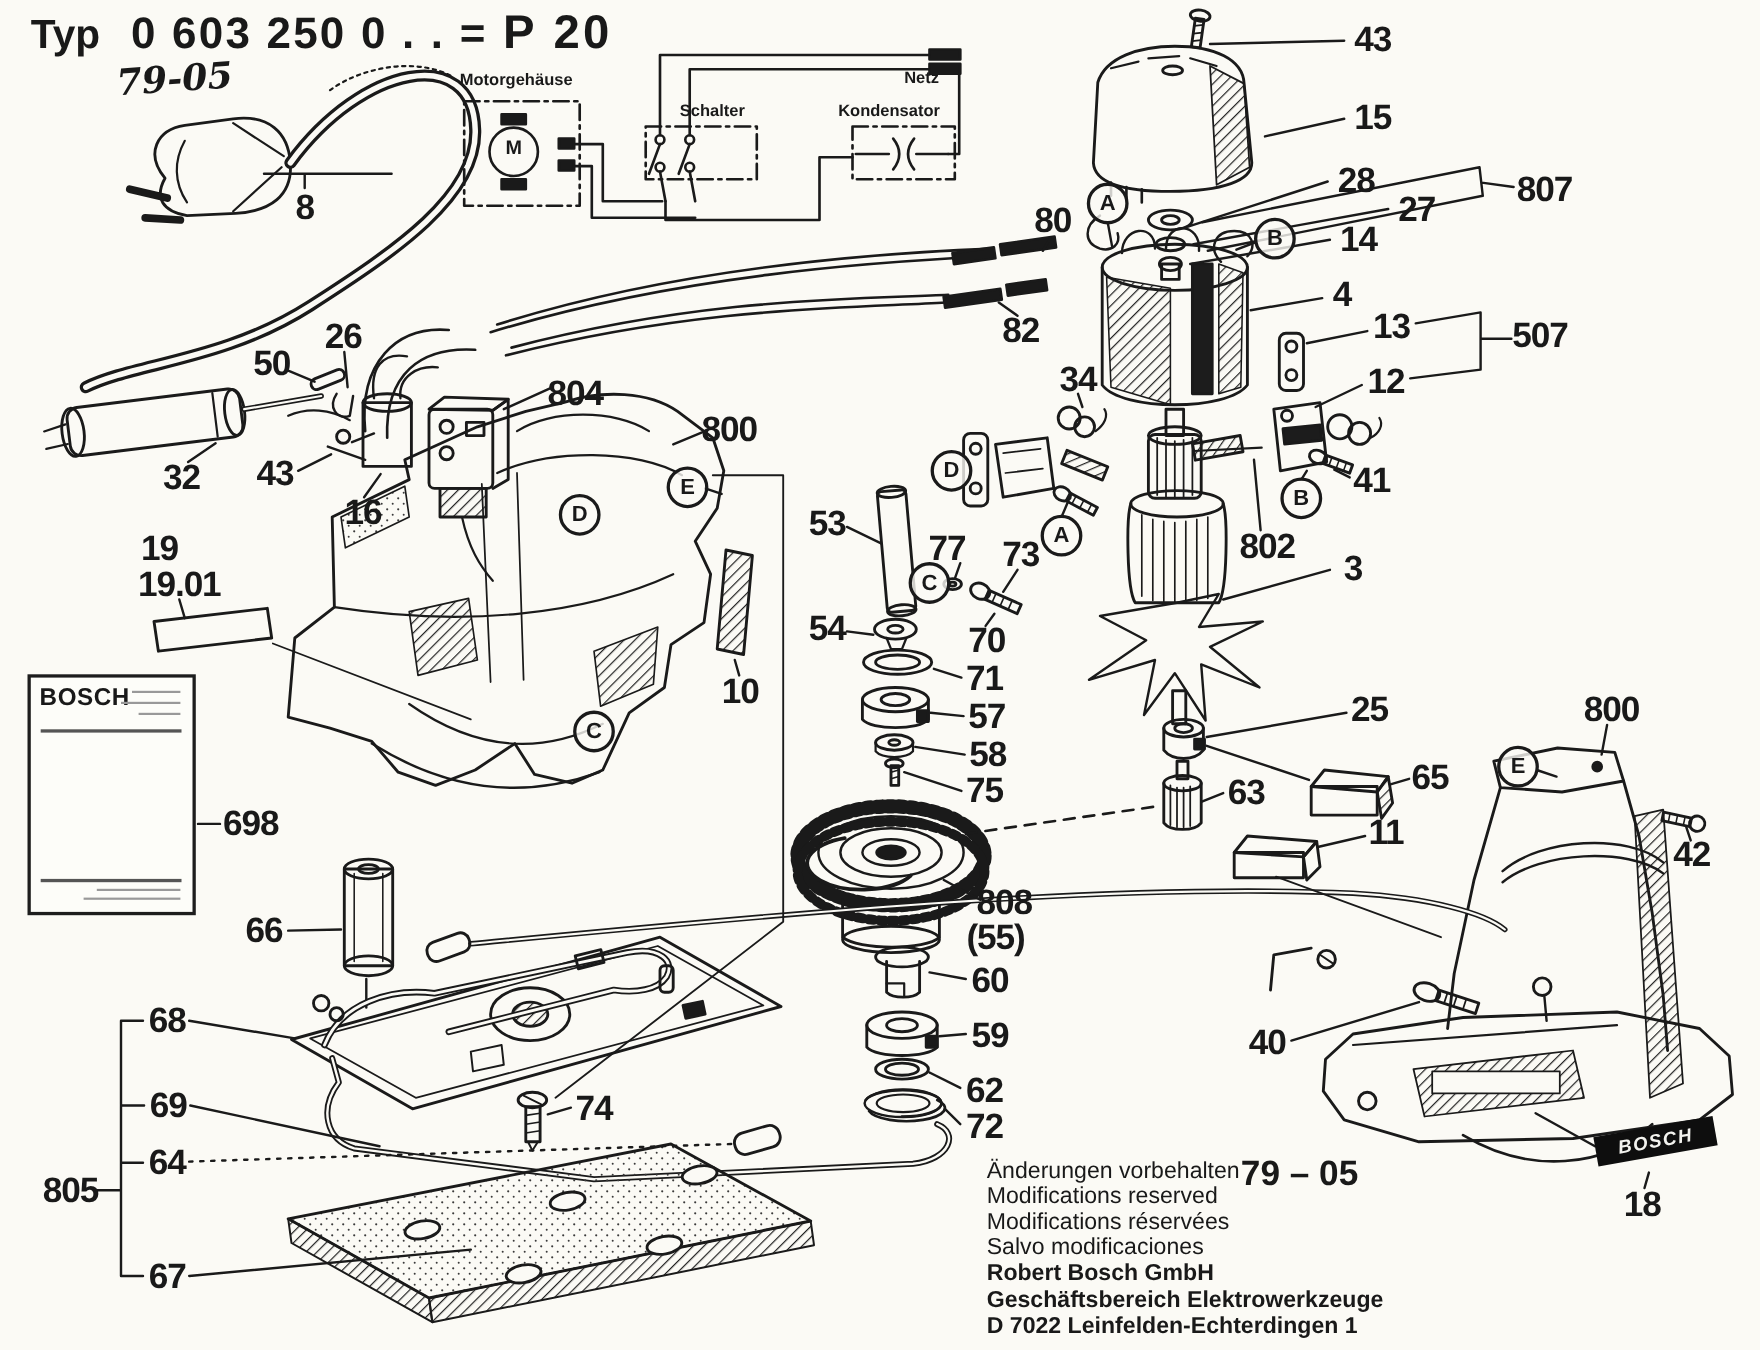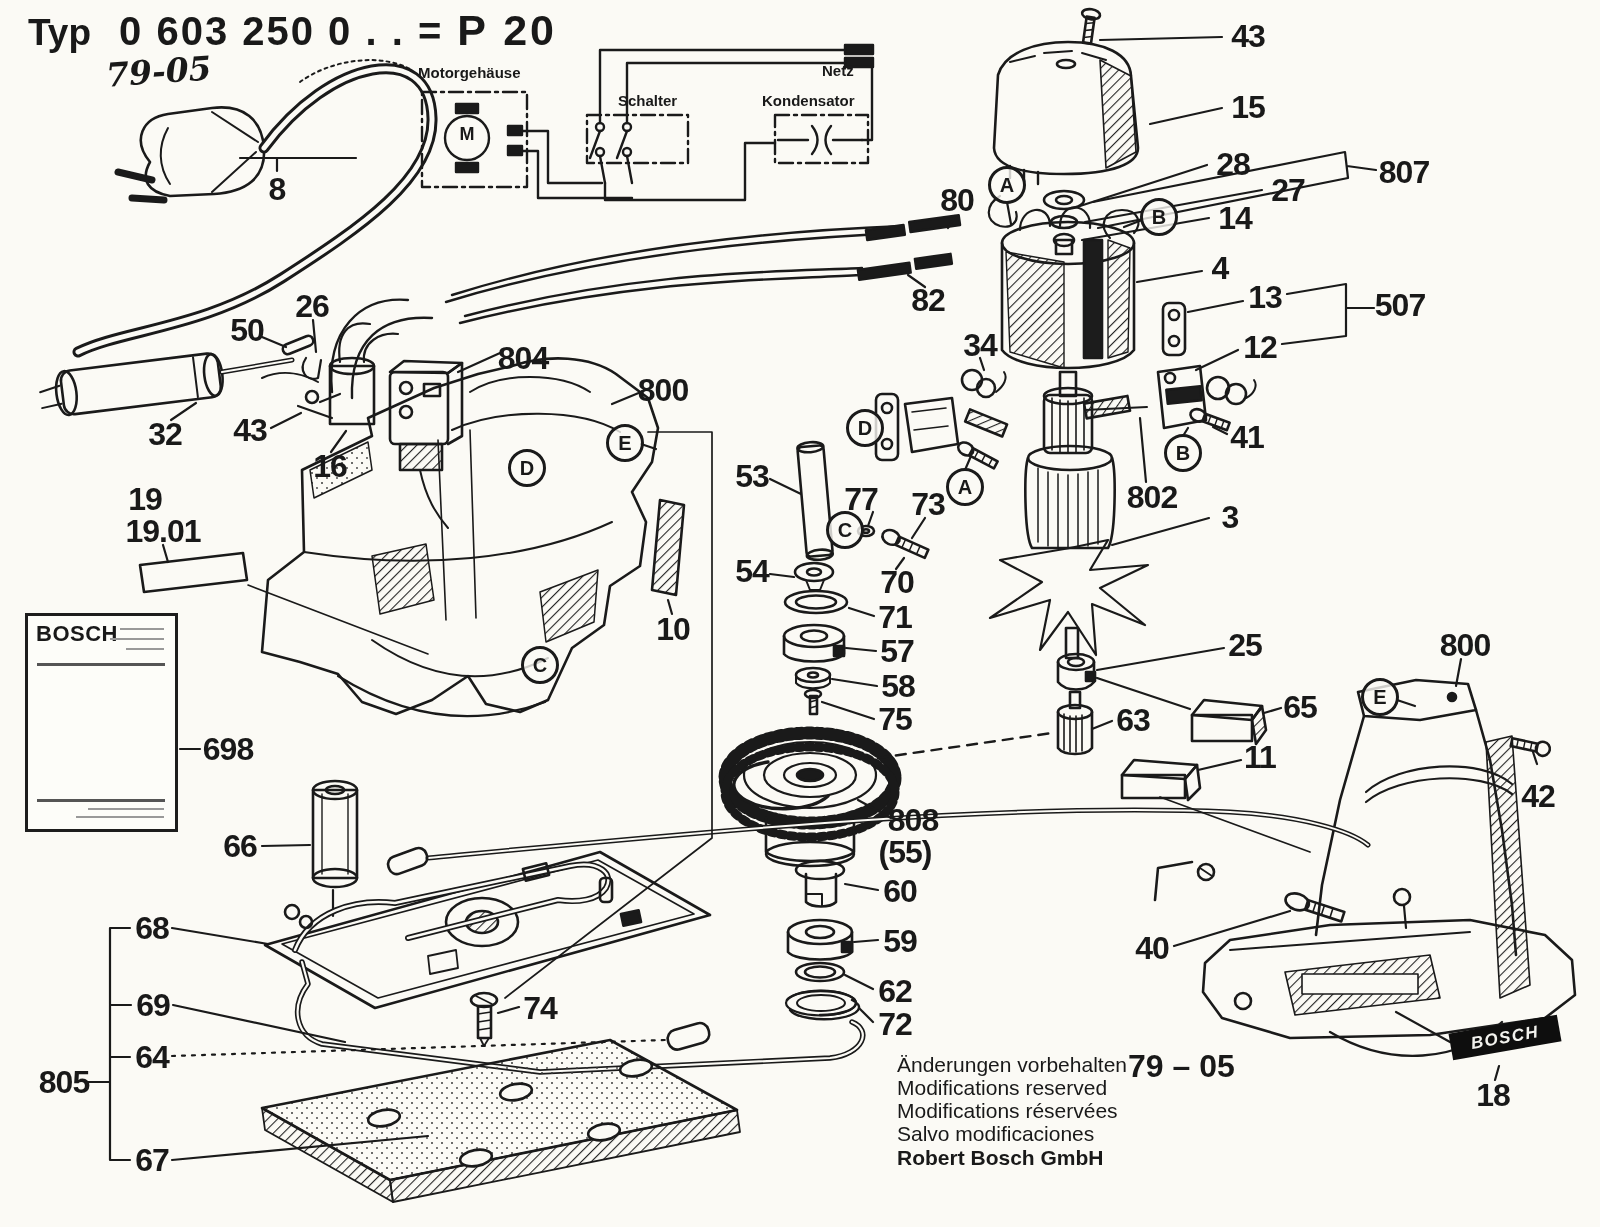--- a/index.html
+++ b/index.html
@@ -514,20 +514,22 @@
 
 <div class="footer-date">79 – 05</div>
 <div class="footer-notes">
     <div>Änderungen vorbehalten</div>
     <div>Modifications reserved</div>
     <div>Modifications réservées</div>
     <div>Salvo modificaciones</div>
   </div>
 <div class="footer-company">
     <div>Robert Bosch GmbH</div>
+    <div>Geschäftsbereich Elektrowerkzeuge</div>
+    <div>D 7022 Leinfelden-Echterdingen 1</div>
   </div>
 
 <div id="labels">
     <div class="plabel" style="left: 277px; top: 189px;">8</div>
     <div class="plabel" style="left: 1248px; top: 36px;">43</div>
     <div class="plabel" style="left: 1248px; top: 107px;">15</div>
     <div class="plabel" style="left: 1233px; top: 164px;">28</div>
     <div class="plabel" style="left: 1288px; top: 190px;">27</div>
     <div class="plabel" style="left: 1235px; top: 218px;">14</div>
     <div class="plabel" style="left: 1404px; top: 172px;">807</div>
@@ -560,21 +562,21 @@
     <div class="plabel" style="left: 897px; top: 651px;">57</div>
     <div class="plabel" style="left: 898px; top: 686px;">58</div>
     <div class="plabel" style="left: 895px; top: 719px;">75</div>
     <div class="plabel" style="left: 228px; top: 749px;">698</div>
     <div class="plabel" style="left: 240px; top: 846px;">66</div>
     <div class="plabel" style="left: 1245px; top: 645px;">25</div>
     <div class="plabel" style="left: 1133px; top: 720px;">63</div>
     <div class="plabel" style="left: 1300px; top: 707px;">65</div>
     <div class="plabel" style="left: 1260px; top: 757px;">11</div>
     <div class="plabel" style="left: 1465px; top: 645px;">800</div>
-    <div class="plabel" style="left: 1538px; top: 796px;">42</div>
+    <div class="plabel" style="left: 1538px; top: 777px;">42</div>
     <div class="plabel" style="left: 913px; top: 820px;">808</div>
     <div class="plabel" style="left: 905px; top: 852px;">(55)</div>
     <div class="plabel" style="left: 900px; top: 891px;">60</div>
     <div class="plabel" style="left: 900px; top: 941px;">59</div>
     <div class="plabel" style="left: 895px; top: 991px;">62</div>
     <div class="plabel" style="left: 895px; top: 1024px;">72</div>
     <div class="plabel" style="left: 152px; top: 928px;">68</div>
     <div class="plabel" style="left: 540px; top: 1008px;">74</div>
     <div class="plabel" style="left: 153px; top: 1005px;">69</div>
     <div class="plabel" style="left: 152px; top: 1057px;">64</div>

